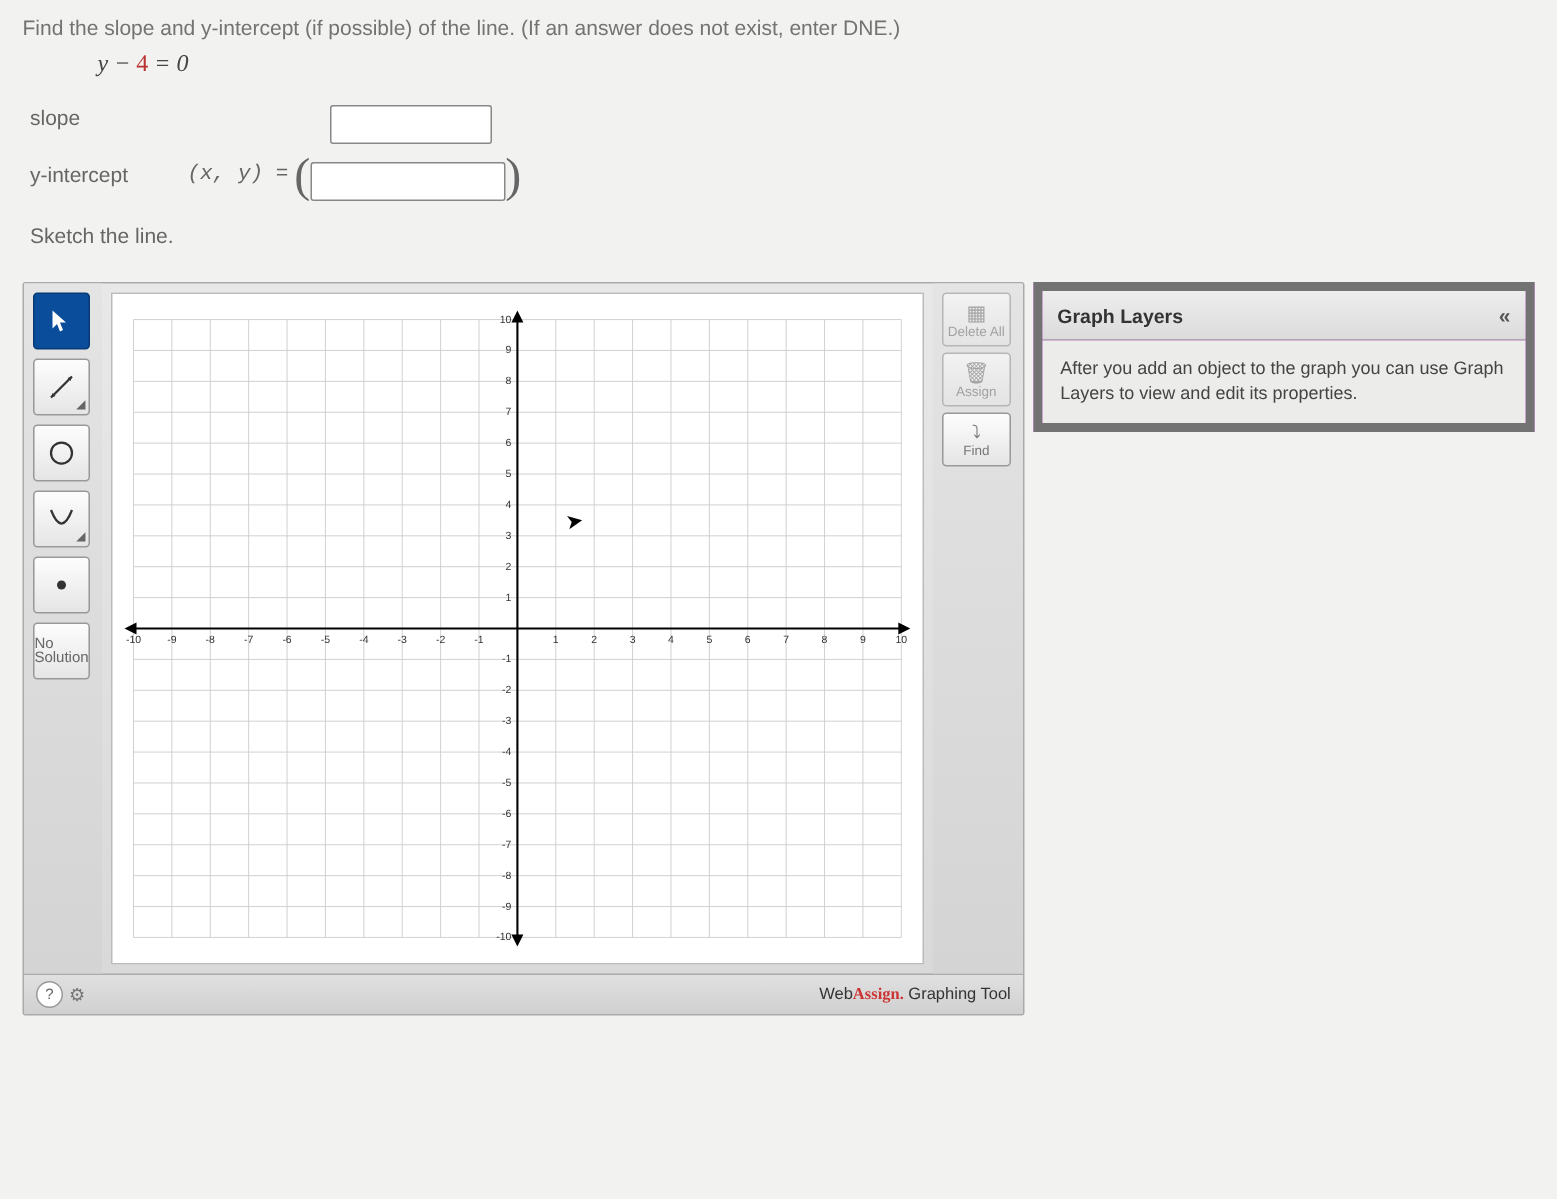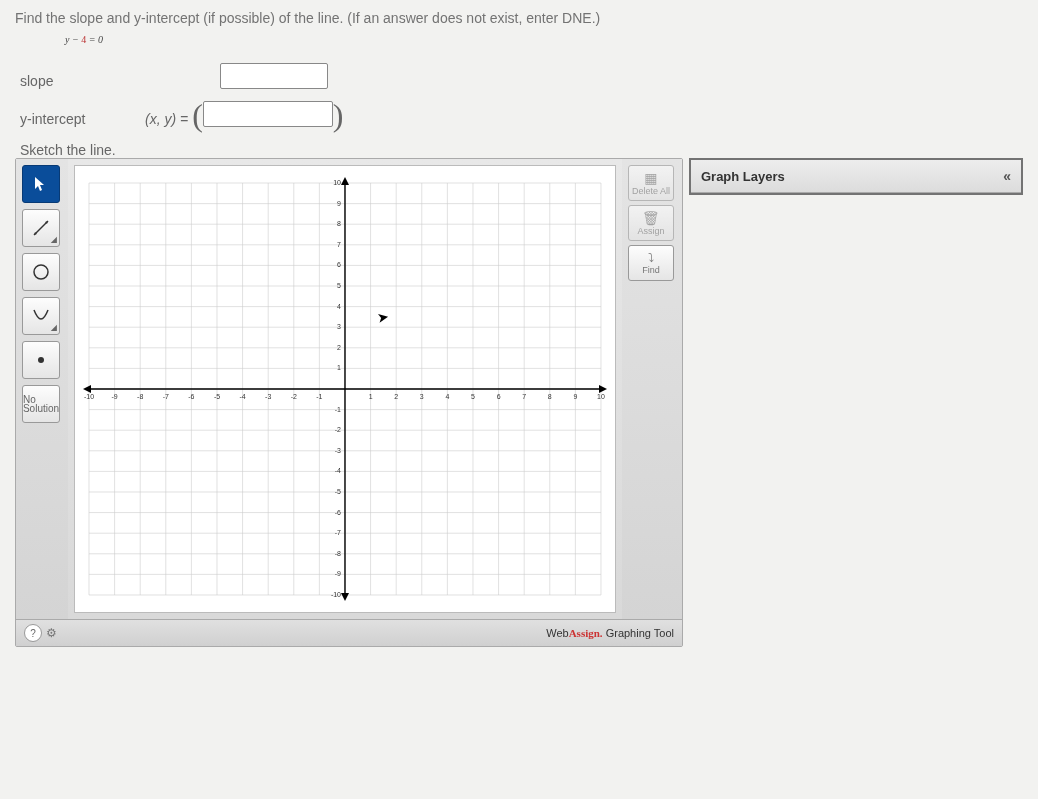--- a/index.html
+++ b/index.html
@@ -16,46 +16,46 @@
       font-size: 14px;
       color: #737373;
       margin-bottom: 8px;
     }
     .equation {
       margin-left: 50px;
       color: #444;
       font-family: 'Times New Roman', serif;
       font-style: italic;
       margin-bottom: 18px;
-      font-size: 10px;
+      font-size: 16px;
     }
     .equation .red { color: #b33; font-style: normal; }
     .input-row {
       display: flex;
-      align-items: flex-end;
+      align-items: flex-start;
       margin-bottom: 12px;
       margin-left: 5px;
       color: #666;
       font-size: 14px;
     }
     .label { width: 105px; }
-    .math-notation { font-family: Liberation Sans, sans-serif; font-style: italic; margin-right:4px;margin-left:20px; }
+    .math-notation { font-family: Liberation Mono, monospace; font-style: italic; margin-right:4px; }
     .answer-box {
       border: 1px solid #888;
       background: #fff;
       height: 26px;
       width: 108px;
       border-radius: 2px;
     }
     .paren { font-family: 'Times New Roman', serif; font-size: 32px; color: #666; line-height: 20px; font-weight:lighter; position:relative; top:-2px;}
     .section-label {
       color: #666;
       font-size: 14px;
       margin-top: 15px;
-      margin-bottom: 0;
+      margin-bottom: 23px;
       margin-left: 5px;
     }
     .graph-area-wrap {
       display: flex;
       gap: 0;
       align-items: flex-start;
     }
     .graph-tool {
       background: linear-gradient(#e8e8e8,#d8d8d8);
       border: 1px solid #aaa;
@@ -145,21 +145,21 @@
       background: linear-gradient(#e0e0e0,#d0d0d0);
       font-size: 11px;
     }
     .help-icn {
       width:18px;height:18px;border:1px solid #999;border-radius:9px;background:#fff;display:flex;align-items:center;justify-content:center;font-size:10px;color:#666;
     }
     .branding b { color: #c33; font-family: Liberation Serif, serif; }
     .layers-panel {
       width: 340px;
       margin-left: 6px;
-      border: 2px solid #737373;
+      border: 6px solid #737373;
       background: #d946ef;
     }
     .layers-header {
       display: flex;
       justify-content: space-between;
       align-items: center;
       padding: 8px 10px;
       border-bottom: 1px solid #aaa;
       font-weight: bold;
       color: #333;
@@ -371,15 +371,16 @@
         <span>Web</span><b>Assign.</b><span> Graphing Tool</span>
       </div>
     </div>
   </div>
 
   <div class="layers-panel">
     <div class="layers-header">
       <span>Graph Layers</span>
       <span class="collapse-icn">«</span>
     </div>
+    <div class="layers-body">After you add an object to the graph you can use Graph Layers to view and edit its properties.</div>
   </div>
 
 </div>
 
 </body></html>

